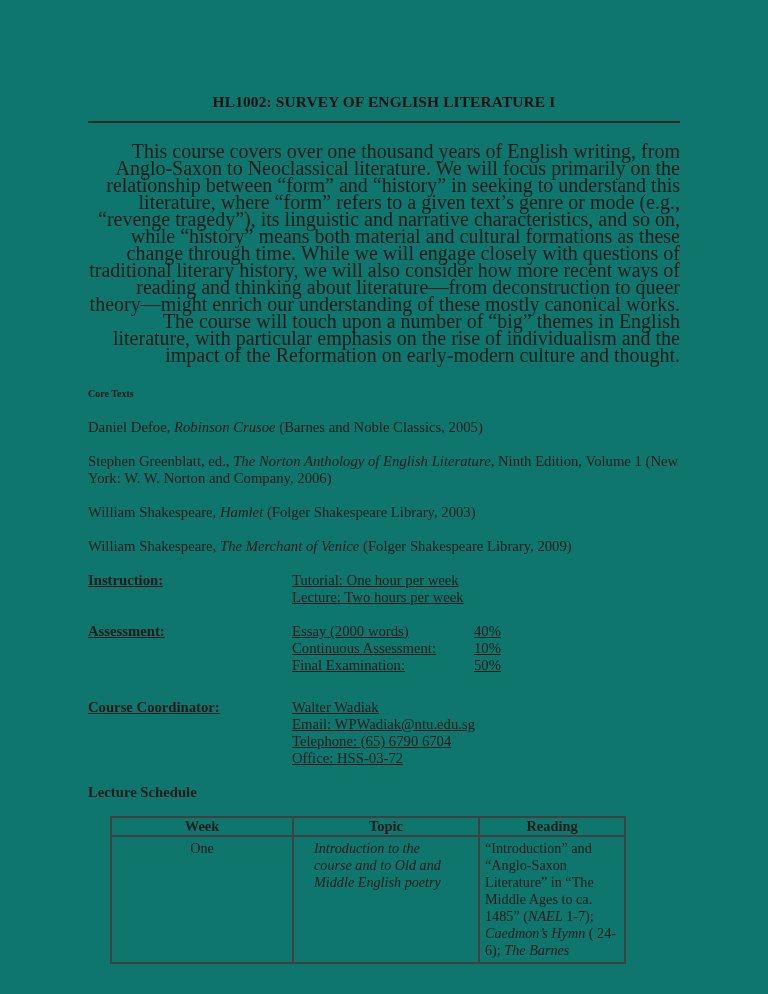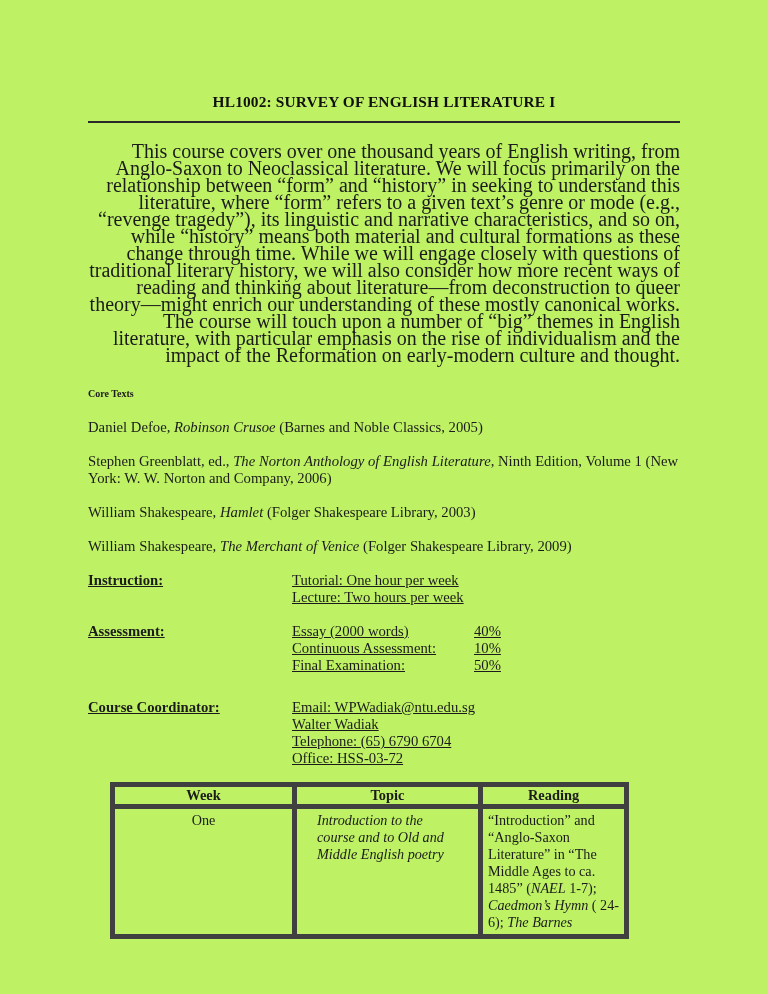--- a/index.html
+++ b/index.html
@@ -3,21 +3,21 @@
 <meta charset="utf-8">
 <style>
   * { margin:0; padding:0; box-sizing:border-box; }
   html, body { background:#ffffff; }
   body {
     width:768px; height:994px; overflow:hidden;
     font-family:"Liberation Serif", serif;
     color:#1b1b1b;
     -webkit-font-smoothing:antialiased;
   }
-  .page { width:768px; height:994px; padding:93px 88px 0 88px; background:#bef264; }
+  .page { width:768px; height:994px; padding:93px 88px 0 88px; background:#0f766e; }
 
   .doc-title {
     font-size:15.4px; font-weight:bold; text-align:center;
     line-height:17px; letter-spacing:0.15px; color:#111;
   }
   .title-rule { border:0; border-top:2px solid #2a2a2a; margin-top:11px; width:592px; }
 
   .intro {
     margin-top:20px; width:592px;
     font-size:20px; line-height:17px; text-align:right;
@@ -36,21 +36,21 @@
   .assessment-weight { flex:0 0 auto; }
 
   .schedule-heading { margin-top:17px; font-size:14.7px; font-weight:bold; line-height:17px; }
 
   table.schedule {
     margin:15px 0 0 22px;
     border-collapse:collapse; table-layout:fixed;
     font-size:14.2px; line-height:17px;
   }
   table.schedule th, table.schedule td {
-    border:5px solid #404040; vertical-align:top;
+    border:2px solid #404040; vertical-align:top;
   }
   table.schedule th {
     font-weight:bold; text-align:center; padding:0 4px; height:18px;
     font-size:14.4px;
   }
   .col-week { width:182px; }
   .col-topic { width:186px; }
   .col-reading { width:146px; }
   td.cell-week { text-align:center; padding:3px 4px; }
   td.cell-topic { padding:3px 20px; height:91px; }
@@ -96,27 +96,28 @@
       <div class="assessment-row">
         <div class="assessment-name">Final Examination:</div>
         <div class="assessment-weight">50%</div>
       </div>
     </div>
   </div>
 
   <div class="kv coordinator">
     <div class="kv-label">Course Coordinator:</div>
     <div class="kv-value">
+      <div>Walter Wadiak</div>
       <div>Email: WPWadiak@ntu.edu.sg</div>
-      <div>Walter Wadiak</div>
       <div>Telephone: (65) 6790 6704</div>
       <div>Office: HSS-03-72</div>
     </div>
   </div>
 
+  <h2 class="schedule-heading">Lecture Schedule</h2>
 
   <table class="schedule">
     <thead>
       <tr>
         <th class="col-week">Week</th>
         <th class="col-topic">Topic</th>
         <th class="col-reading">Reading</th>
       </tr>
     </thead>
     <tbody>

